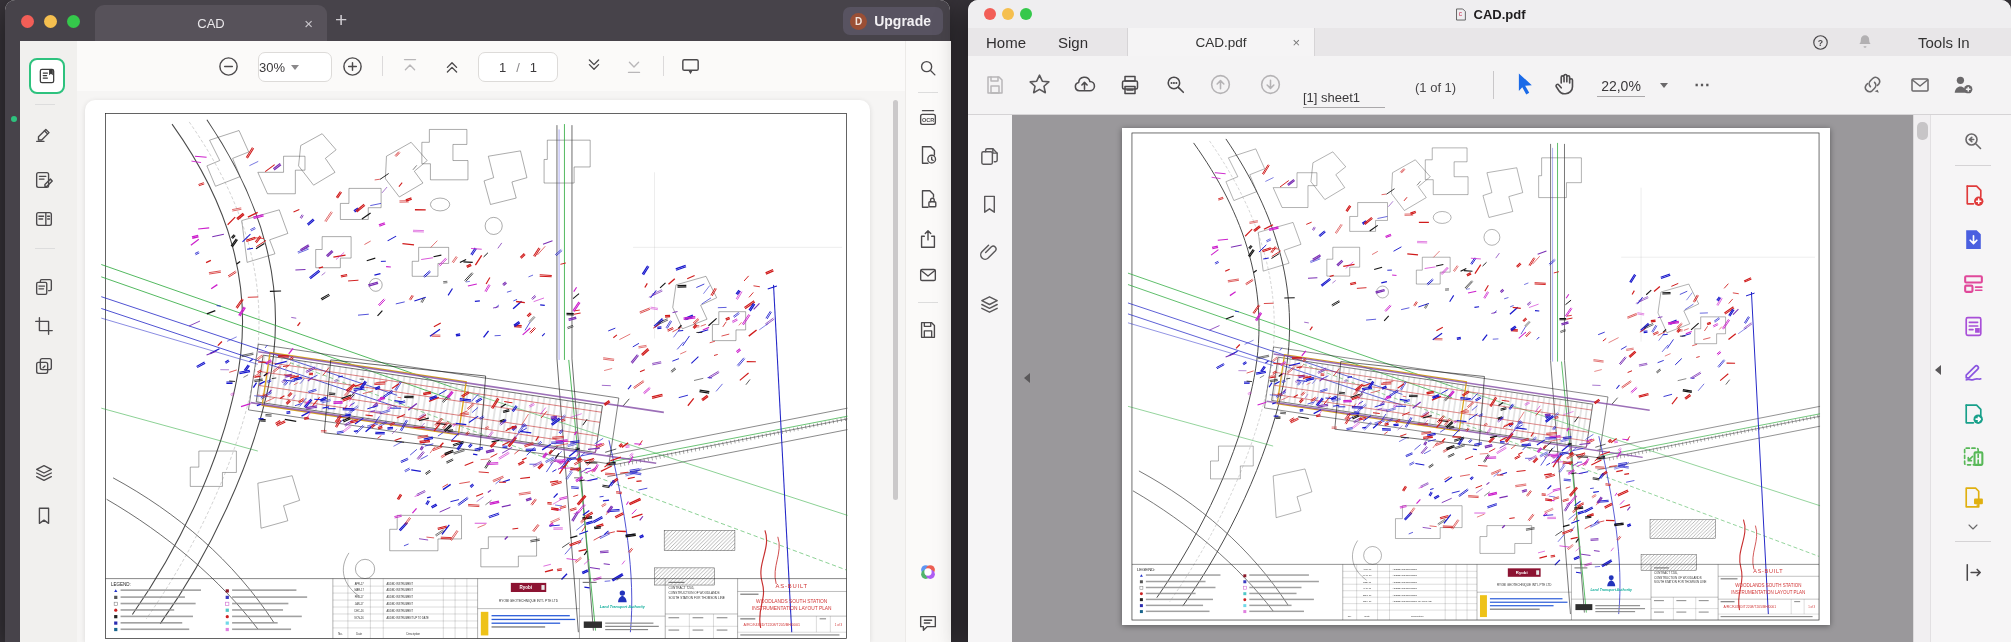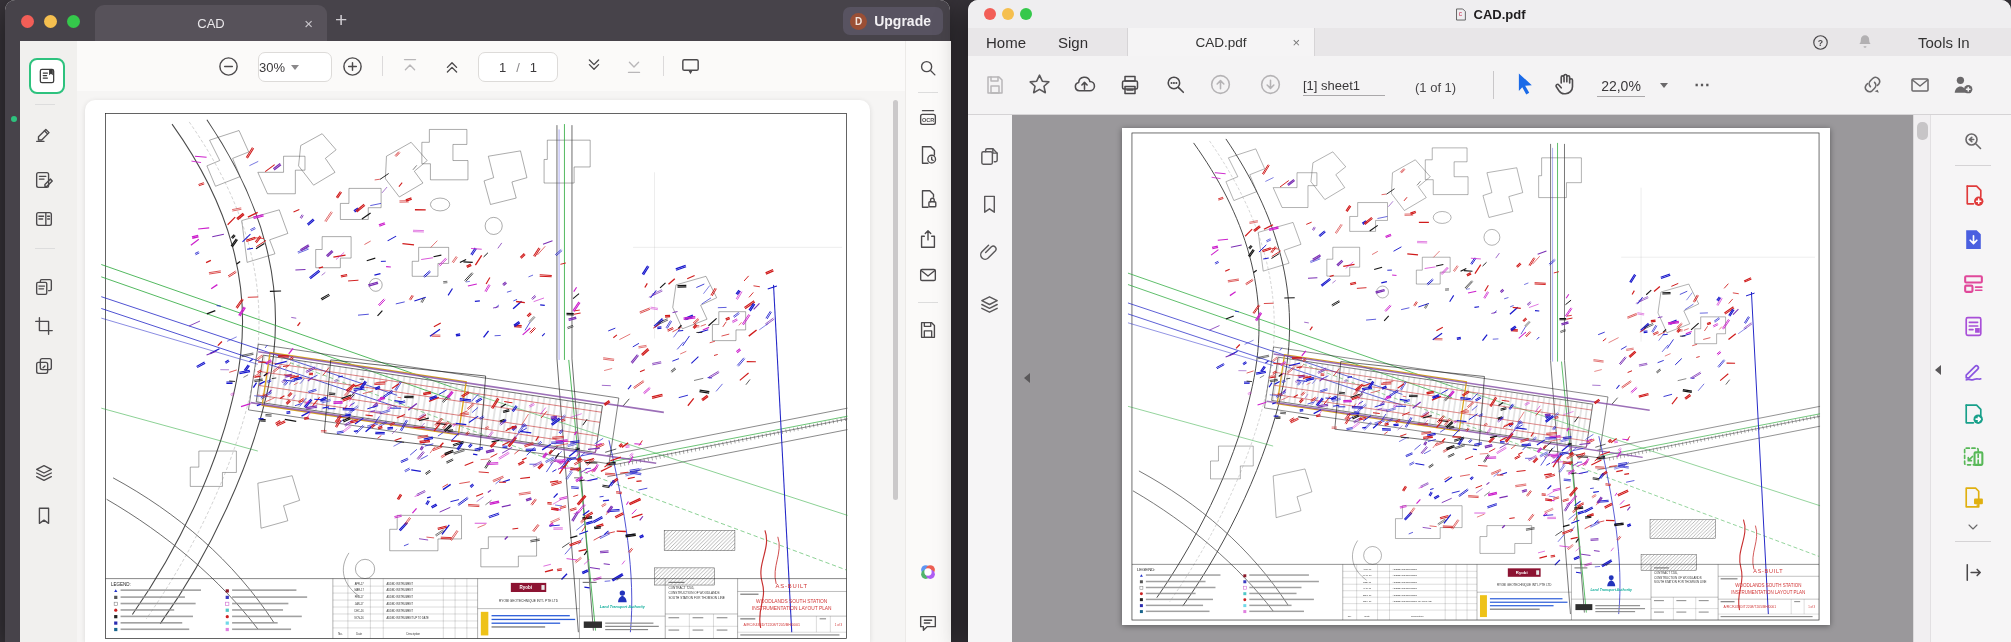--- a/index.html
+++ b/index.html
@@ -1669,21 +1669,21 @@
           <circle cx="12" cy="12" r="8.5"></circle>
           <path d="M12 16V8.5M8.8 11.5L12 8.3l3.2 3.2"></path>
         </svg>
     </div>
     <div class="ic" style="left:290px;top:16px;color:#b5b3b5">
       <svg width="25" height="25" viewBox="0 0 24 24">
           <circle cx="12" cy="12" r="8.5"></circle>
           <path d="M12 8v7.5M8.8 12.5l3.2 3.2 3.2-3.2"></path>
         </svg>
     </div>
-    <div class="fieldtext" style="left:335px;top:22px;width:82px"><span>[1] sheet1</span></div>
+    <div class="fieldtext" style="left:335px;top:34px;width:82px"><span>[1] sheet1</span></div>
     <div class="plaintext" style="left:447px;top:24px"><span>(1 of 1)</span></div>
     <div class="divv" style="left:525px;top:15px;height:28px;background:#c9c7c9"></div>
     <div class="ic" style="left:543px;top:14px;color:#1a6ae8">
       <svg width="27" height="27" viewBox="0 0 24 24">
           <path d="M7 3 L18.5 13.5 12.6 14 16.2 20.3 13.6 21.8 10 15.4 7 18.6 Z" fill="currentColor" stroke="none"></path>
         </svg>
     </div>
     <div class="ic" style="left:584px;top:15px;color:#4e4c4e">
       <svg width="26" height="26" viewBox="0 0 24 24">
           <path d="M8.5 11V5.8a1.3 1.3 0 0 1 2.6 0V10 m0-5.5a1.3 1.3 0 0 1 2.6 0V10 m0-4.3a1.3 1.3 0 0 1 2.6 0V11 m0-2.5a1.3 1.3 0 0 1 2.6 0v6A6.5 6.5 0 0 1 12.4 21h-1.2a5.5 5.5 0 0 1-4.6-2.5L4 14.5a1.4 1.4 0 0 1 2.3-1.6l2.2 2.6"></path>

